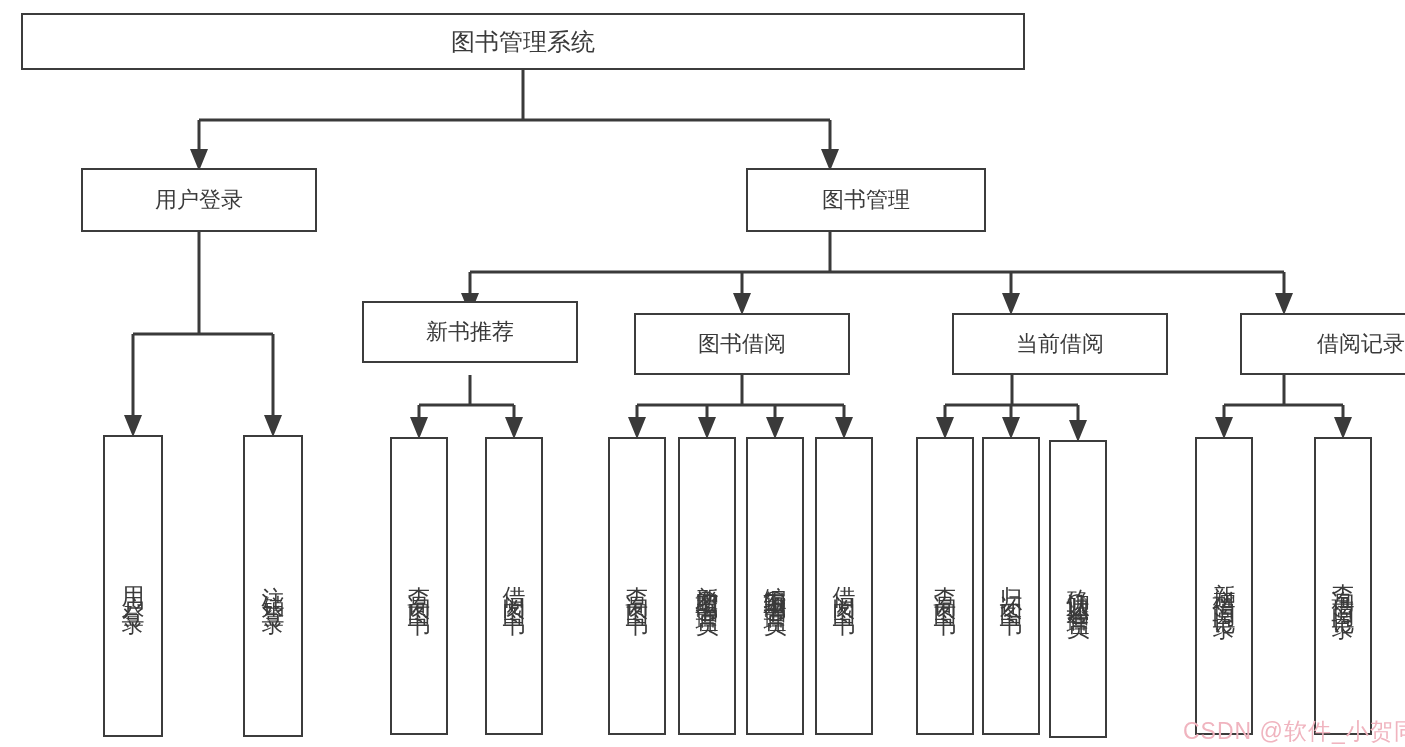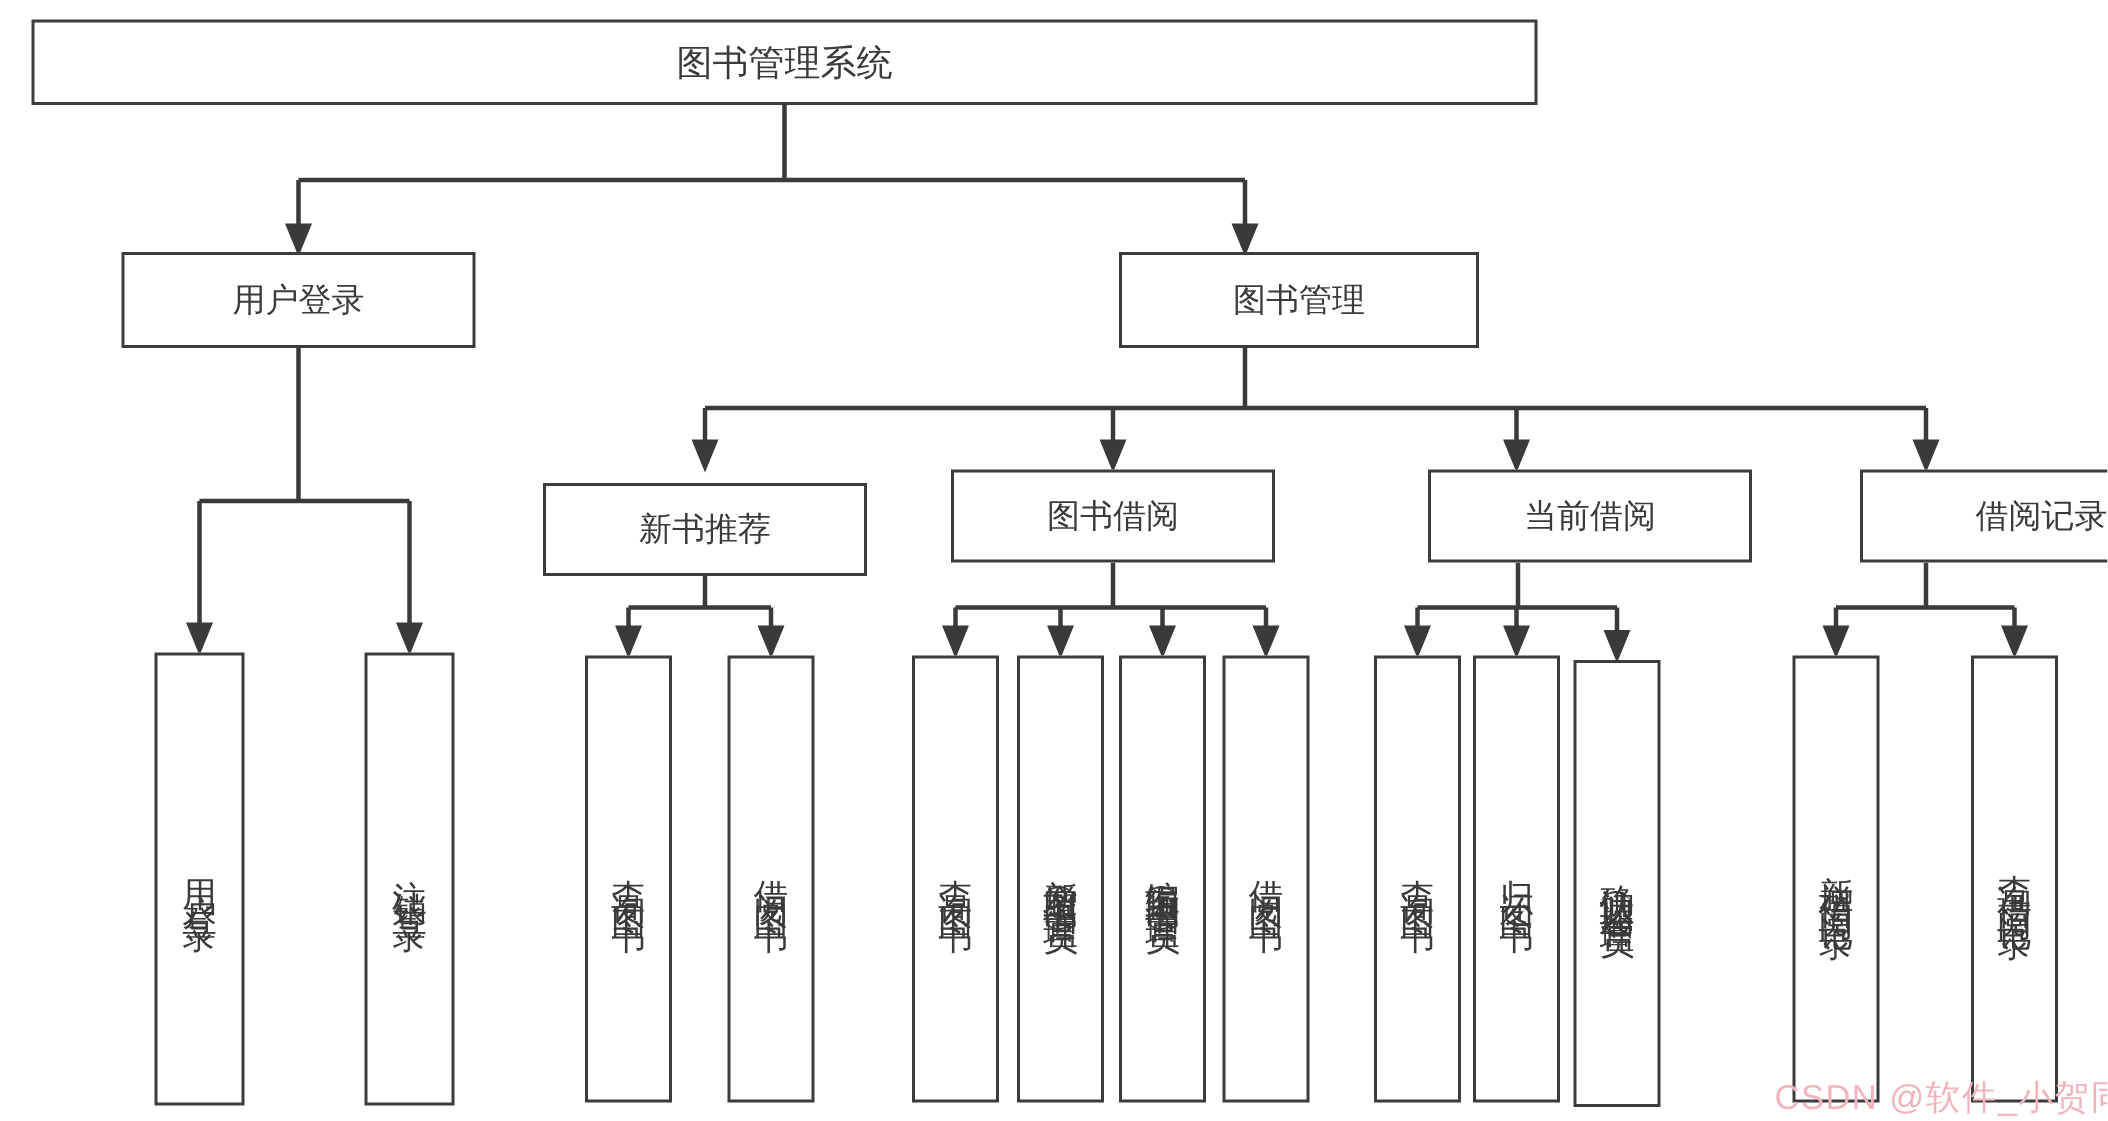--- a/index.html
+++ b/index.html
@@ -65,21 +65,21 @@
       M945 439 L936 417 H954 Z  M1011 439 L1002 417 H1020 Z
       M1078 442 L1069 420 H1087 Z
       M1224 439 L1215 417 H1233 Z  M1343 439 L1334 417 H1352 Z"></path>
   </svg>
 
   <div class="node root" style="left:21px;top:13px;width:1004px;height:57px;">图书管理系统</div>
 
   <div class="node lvl2" style="left:81px;top:168px;width:236px;height:64px;">用户登录</div>
   <div class="node lvl2" style="left:710px;top:168px;width:240px;height:64px;margin-left:36px;">图书管理</div>
 
-  <div class="node lvl3" style="left:362px;top:322px;width:216px;height:62px;">新书推荐</div>
+  <div class="node lvl3" style="left:362px;top:301px;width:216px;height:62px;">新书推荐</div>
   <div class="node lvl3" style="left:634px;top:313px;width:216px;height:62px;">图书借阅</div>
   <div class="node lvl3" style="left:904px;top:313px;width:216px;height:62px;margin-left:48px;">当前借阅</div>
   <div class="node lvl3" style="left:1240px;top:313px;width:242px;height:62px;">借阅记录</div>
 
   <div class="node leaf" style="left:103px;top:435px;width:60px;height:302px;letter-spacing:9px;">用户登录</div>
   <div class="node leaf" style="left:243px;top:435px;width:60px;height:302px;letter-spacing:9px;">注销登录</div>
 
   <div class="node leaf" style="left:390px;top:437px;width:58px;height:298px;letter-spacing:9px;">查询图书</div>
   <div class="node leaf" style="left:485px;top:437px;width:58px;height:298px;letter-spacing:9px;">借阅图书</div>
 

